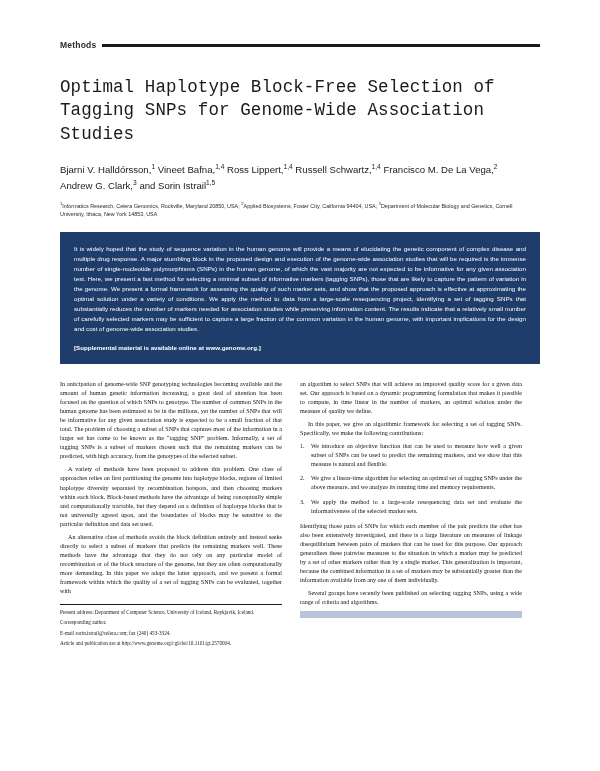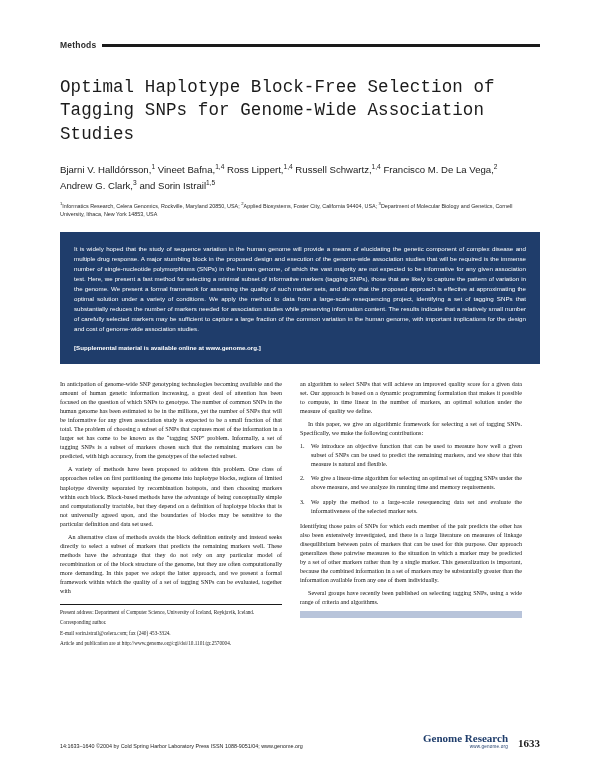--- a/index.html
+++ b/index.html
@@ -232,24 +232,14 @@
         </li>
       </ul>
 
       <p>Identifying those pairs of SNPs for which each member of the pair predicts the other has also been extensively investigated, and there is a large literature on measures of linkage disequilibrium between pairs of markers that can be used for this purpose. Our approach generalizes these pairwise measures to the situation in which a marker may be predicted by a set of other markers rather than by a single marker. This generalization is important, because the combined information in a set of markers may be substantially greater than the information available from any one of them individually.</p>
       <p class="indent">Several groups have recently been published on selecting tagging SNPs, using a wide range of criteria and algorithms.</p>
       <div class="highlight-bar"></div>
     </div>
 
   </div>
 
-  <div class="footer">
-    <div class="issn">14:1633–1640 ©2004 by Cold Spring Harbor Laboratory Press ISSN 1088-9051/04; www.genome.org</div>
-    <div class="jrn-wrap">
-      <div class="jrn">
-        <div class="name">Genome Research</div>
-        <div class="url">www.genome.org</div>
-      </div>
-      <div class="pageno">1633</div>
-    </div>
-  </div>
 
 </div>
 
 </body></html>

